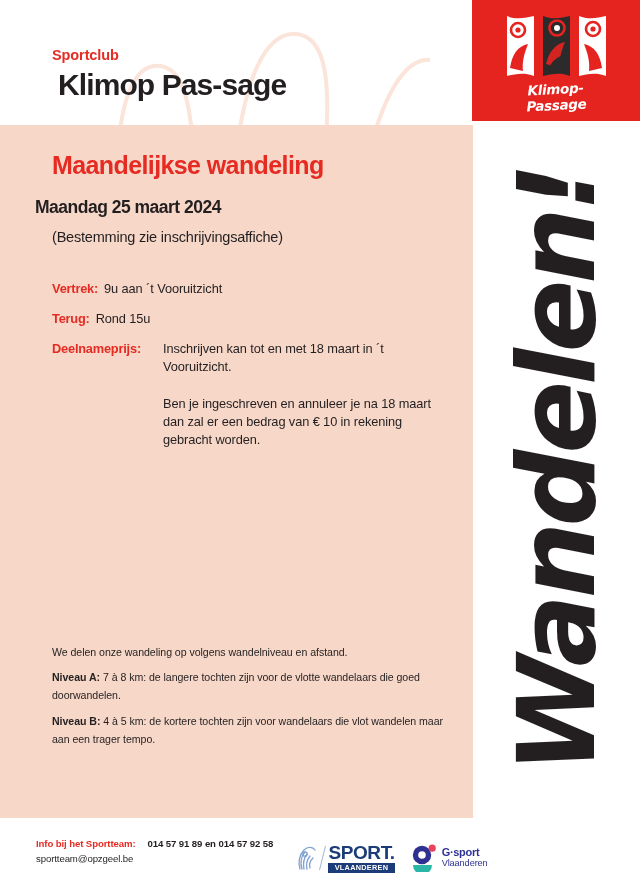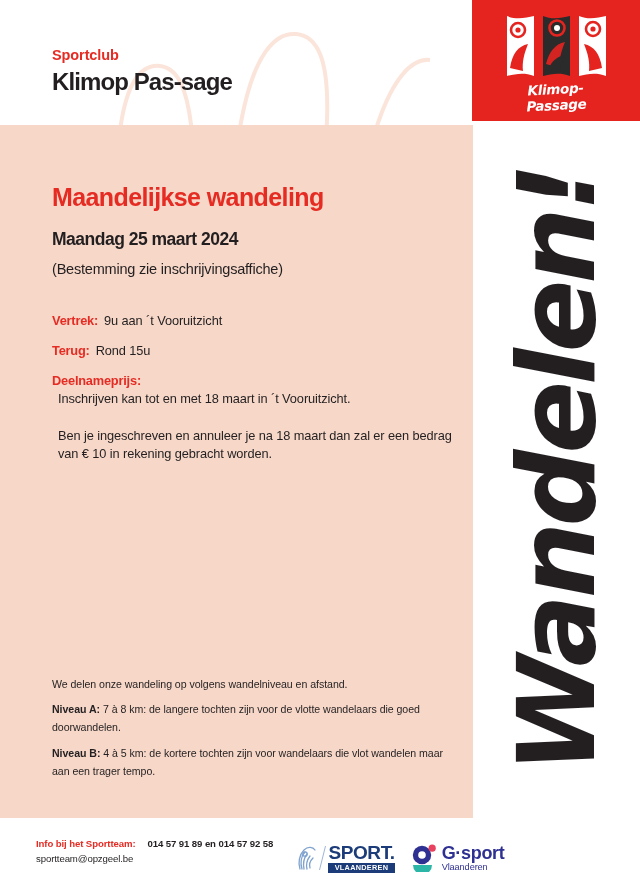--- a/index.html
+++ b/index.html
@@ -56,25 +56,26 @@
   .brand-pre {
     font-size: 14.5px;
     font-weight: 700;
     color: #E62B23;
     letter-spacing: -0.1px;
     line-height: 1;
     margin-bottom: 7px;
   }
 
   .brand-name {
-    font-size: 24px;
+    font-size: 30px;
     font-weight: 700;
     color: #231F20;
     letter-spacing: -0.9px;
     line-height: 1;
+    margin-left: 6px;
   }
 
   
   .logo-box {
     position: absolute;
     right: 0; top: 0;
     width: 168px; height: 121px;
     background: #E52420;
     z-index: 4;
   }
@@ -106,37 +107,36 @@
     transform: rotate(-3deg);
   }
 
   
   .content {
     position: absolute;
     left: 0; top: 125px;
     width: 459px;
     height: 693px;
     z-index: 3;
-    margin-top: 32px;
   }
 
   .headline {
     position: absolute;
     left: 52px;
     top: 28px;
     font-size: 25px;
     font-weight: 700;
     color: #E62B23;
     letter-spacing: -0.6px;
     line-height: 1;
   }
 
   .subhead {
     position: absolute;
-    left: 52px;
+    left: 35px;
     top: 74px;
     font-size: 17.5px;
     font-weight: 700;
     color: #231F20;
     letter-spacing: -0.5px;
     line-height: 1;
   }
 
   .subnote {
     position: absolute;
@@ -173,21 +173,20 @@
   }
 
   .row .val {
     color: #231F20;
     font-weight: 400;
     letter-spacing: -0.1px;
   }
 
   .row-price {
     margin-bottom: 0;
-    flex-direction: column;
   }
 
   .row-price .lbl {
     width: 105px;
     flex: none;
     margin-right: 0;
   }
 
   .row-price .val {
     flex: 1;
@@ -344,21 +343,21 @@
 
   .gs-mark {
     width: 26px; height: 28px;
     flex: none;
     position: relative;
   }
 
   .gs-words { line-height: 1.05; }
 
   .gs-top {
-    font-size: 18px;
+    font-size: 11px;
     font-weight: 700;
     color: #2F3192;
     letter-spacing: -0.3px;
   }
 
   .gs-bot {
     font-size: 9.2px;
     font-weight: 400;
     color: #2F3192;
     letter-spacing: -0.1px;

